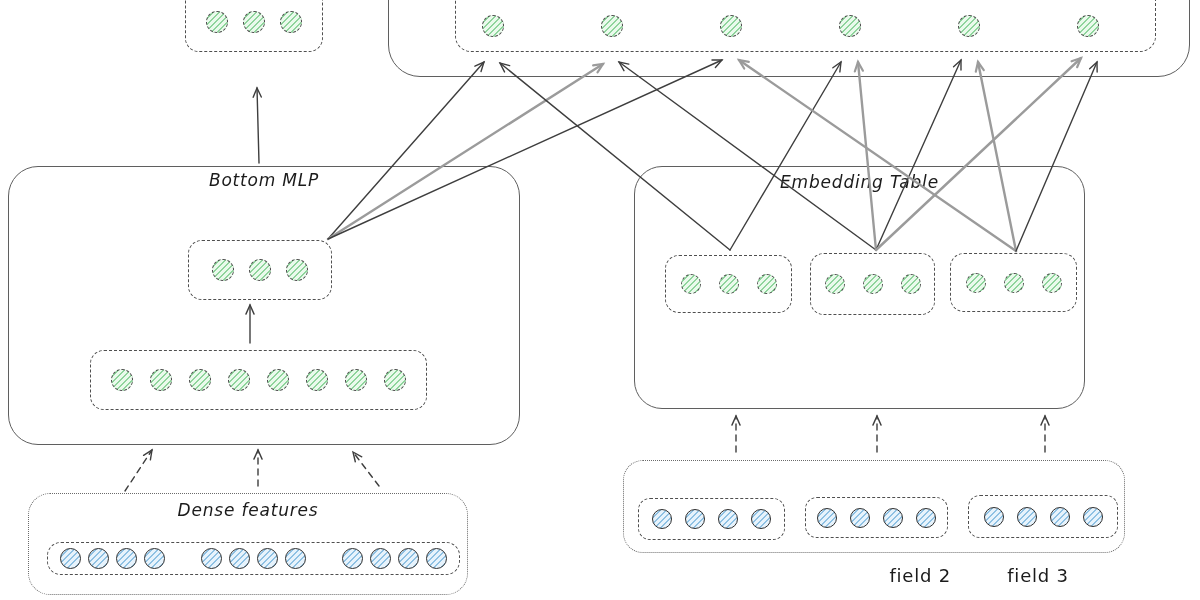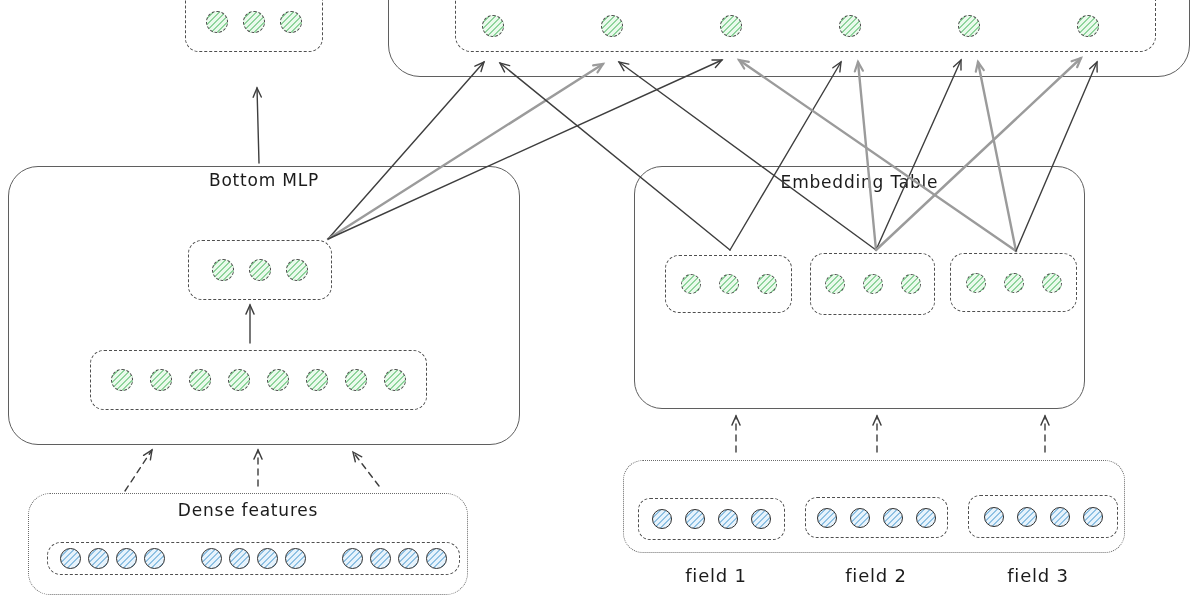--- a/index.html
+++ b/index.html
@@ -5,21 +5,21 @@
   html,body{margin:0;padding:0;background:#fff;}
   .canvas{position:relative;width:1200px;height:600px;overflow:hidden;background:var(--bg,#fff);
           font-family:"DejaVu Sans", sans-serif;color:var(--text,#1b1b1b);}
   svg.arrows{position:absolute;left:0;top:0;z-index:6;pointer-events:none;}
   .box{position:absolute;box-sizing:border-box;border:1.5px solid var(--box-border,#5f5f5f);
        border-radius:30px;background:transparent;z-index:2;}
   .vbox{position:absolute;box-sizing:border-box;border:1.7px dashed var(--dash-border,#4f4f4f);
         border-radius:14px;display:flex;align-items:center;justify-content:center;z-index:3;}
   .dotted{border:1.6px dotted var(--dot-border,#6a6a6a);border-radius:20px;}
   .box-label{position:absolute;left:0;right:0;text-align:center;font-size:17px;
-             letter-spacing:0.8px;white-space:nowrap;z-index:4;}
+             letter-spacing:0.8px;white-space:nowrap;z-index:4;font-style:italic;}
   .field-label{position:absolute;width:150px;text-align:center;font-size:18px;
                letter-spacing:0.8px;z-index:4;}
   .circle{border-radius:50%;flex:0 0 auto;box-sizing:border-box;z-index:4;}
   .green{border:1.6px dashed var(--green-border,#4a4a4a);
          background:repeating-linear-gradient(135deg,var(--green-hatch,#8fd49c) 0 1.4px,transparent 1.4px 4.2px),var(--green-fill,#eafaec);}
   .blue{border:1.7px solid var(--blue-border,#2f2f2f);
         background:repeating-linear-gradient(135deg,var(--blue-hatch,#8fc1e3) 0 1.4px,transparent 1.4px 4.4px),var(--blue-fill,#e7f3fc);}
   .c22{width:22px;height:22px}.c21{width:21px;height:21px}.c20{width:20px;height:20px}
   .group{display:flex;gap:7px;align-items:center;}
   
@@ -40,21 +40,21 @@
   #dense{left:28px;top:493px;width:440px;height:102px;border-radius:22px;}
   #dense-label{top:500px;left:28px;width:440px;}
   #dense-row{left:47px;top:542px;width:413px;height:33px;justify-content:space-between;
              padding:0 12px;border-radius:14px;}
   #sparse{left:623px;top:460px;width:502px;height:93px;}
   #sparse-label{top:466px;left:623px;width:502px;}
   #field1{left:638px;top:498px;width:147px;height:42px;gap:13px;border-radius:12px;}
   #field2{left:805px;top:497px;width:143px;height:41px;gap:13px;border-radius:12px;}
   #field3{left:968px;top:495px;width:150px;height:43px;gap:13px;border-radius:12px;}
   #field1-label{left:641px;top:565px;}
-  #field2-label{left:801px;top:565px;}
+  #field2-label{left:801px;top:565px;text-align:right;}
   #field3-label{left:963px;top:565px;text-align:center;}
 </style>
 </head>
 <body>
 
 <div class="canvas">
 
   <svg class="arrows" id="arrows" width="1200" height="600">
       <g>
         <path d="M328,239 L484,62" stroke="#3e3e3e" stroke-width="1.4" fill="none" stroke-linecap="round"></path>
@@ -226,17 +226,16 @@
       <span class="circle blue c20"></span>
       <span class="circle blue c20"></span>
     </div>
   <div class="vbox" id="field3">
       <span class="circle blue c20"></span>
       <span class="circle blue c20"></span>
       <span class="circle blue c20"></span>
       <span class="circle blue c20"></span>
     </div>
 
-  <div class="field-label" id="field1-label">field 1</div>
   <div class="field-label" id="field2-label">field 2</div>
   <div class="field-label" id="field3-label">field 3</div>
 
 </div>
 
 </body></html>

